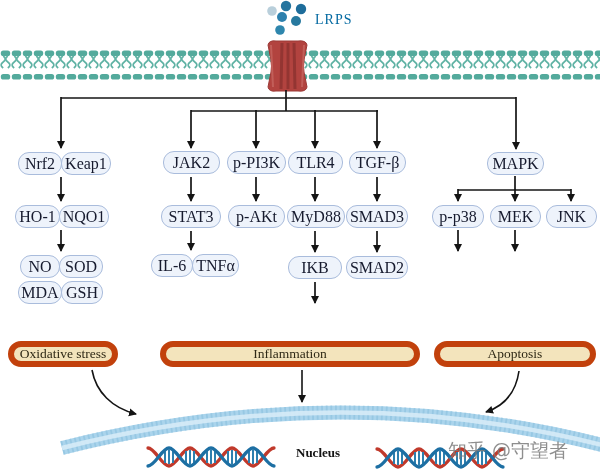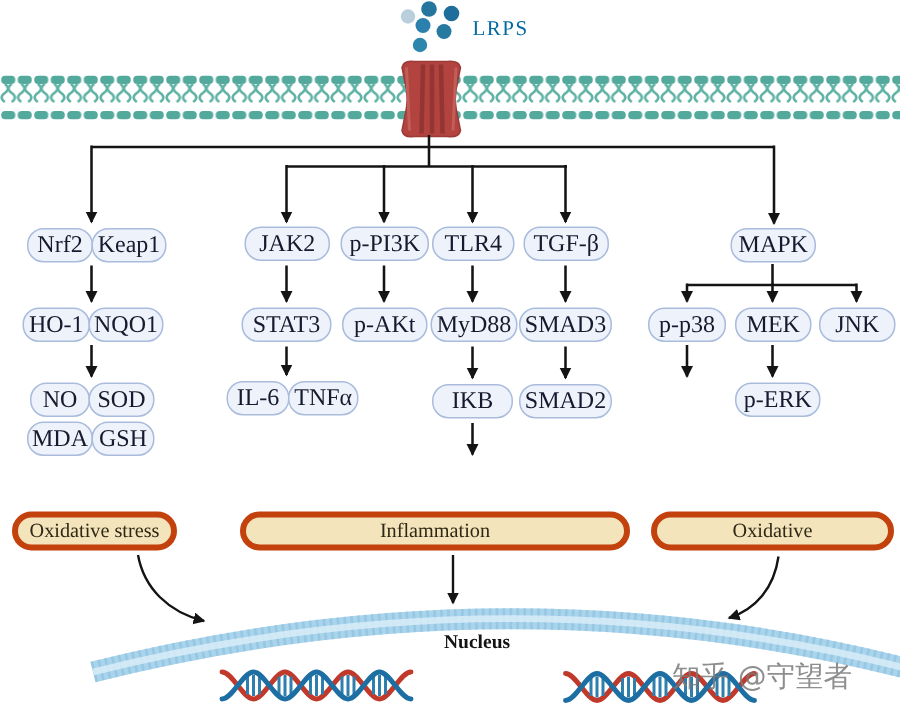--- a/index.html
+++ b/index.html
@@ -3,25 +3,25 @@
 <meta charset="utf-8">
 <style>
   html,body{margin:0;padding:0;background:#fff;}
   #canvas{position:relative;width:600px;height:471px;background:#ffffff;overflow:hidden;
           font-family:"Liberation Serif","DejaVu Serif",serif;}
   #bg{position:absolute;left:0;top:0;width:600px;height:471px;}
   .pill{position:absolute;height:23px;display:flex;align-items:center;justify-content:center;
         background:#eef3fb;border:1.6px solid #a9bcdc;border-radius:11px;
         font-size:16px;color:#161a2e;box-sizing:border-box;white-space:nowrap;}
   .banner{position:absolute;height:26px;display:flex;align-items:center;justify-content:center;
-        background:#f3e4bc;border:4px solid #c2410c;border-radius:13px;
+        background:#f3e4bc;border:6px solid #c2410c;border-radius:13px;
         font-size:13.5px;color:#2e2815;box-sizing:border-box;white-space:nowrap;}
   .lbl{position:absolute;white-space:nowrap;}
   #lrps-label{left:315px;top:12px;font-size:14px;color:#0369a1;letter-spacing:1px;}
-  #nucleus-label{left:296px;top:420px;font-size:13px;font-weight:bold;color:#141414;}
+  #nucleus-label{left:296px;top:445px;font-size:13px;font-weight:bold;color:#141414;}
   #watermark{left:448px;top:438px;font-size:19px;color:rgba(122,122,122,0.85);
              font-family:"DejaVu Sans","Liberation Sans",sans-serif;}
 </style>
 </head>
 <body>
 
 <div id="canvas">
 
   <svg id="bg" viewBox="0 0 600 471" xmlns="http://www.w3.org/2000/svg">
     <defs>
@@ -155,21 +155,20 @@
   <div class="pill" style="left:288px;top:256px;width:54px">IKB</div>
 
   <div class="pill" style="left:349px;top:151px;width:57px">TGF-β</div>
   <div class="pill" style="left:346px;top:205px;width:62px">SMAD3</div>
   <div class="pill" style="left:346px;top:256px;width:62px">SMAD2</div>
 
   <div class="pill" style="left:487px;top:152px;width:57px">MAPK</div>
   <div class="pill" style="left:432px;top:205px;width:52px">p-p38</div>
   <div class="pill" style="left:490px;top:205px;width:51px">MEK</div>
   <div class="pill" style="left:546px;top:205px;width:51px">JNK</div>
-  <div class="pill" style="left:490px;top:255px;width:57px">p-ERK</div>
 
   <div class="banner" style="left:8px;top:341px;width:110px">Oxidative stress</div>
   <div class="banner" style="left:160px;top:341px;width:260px">Inflammation</div>
-  <div class="banner" style="left:434px;top:341px;width:162px">Oxidative</div>
+  <div class="banner" style="left:434px;top:341px;width:162px">Apoptosis</div>
 
   <div class="lbl" id="nucleus-label">Nucleus</div>
   <div class="lbl" id="watermark">知乎 @守望者</div>
 </div>
 
 </body></html>

